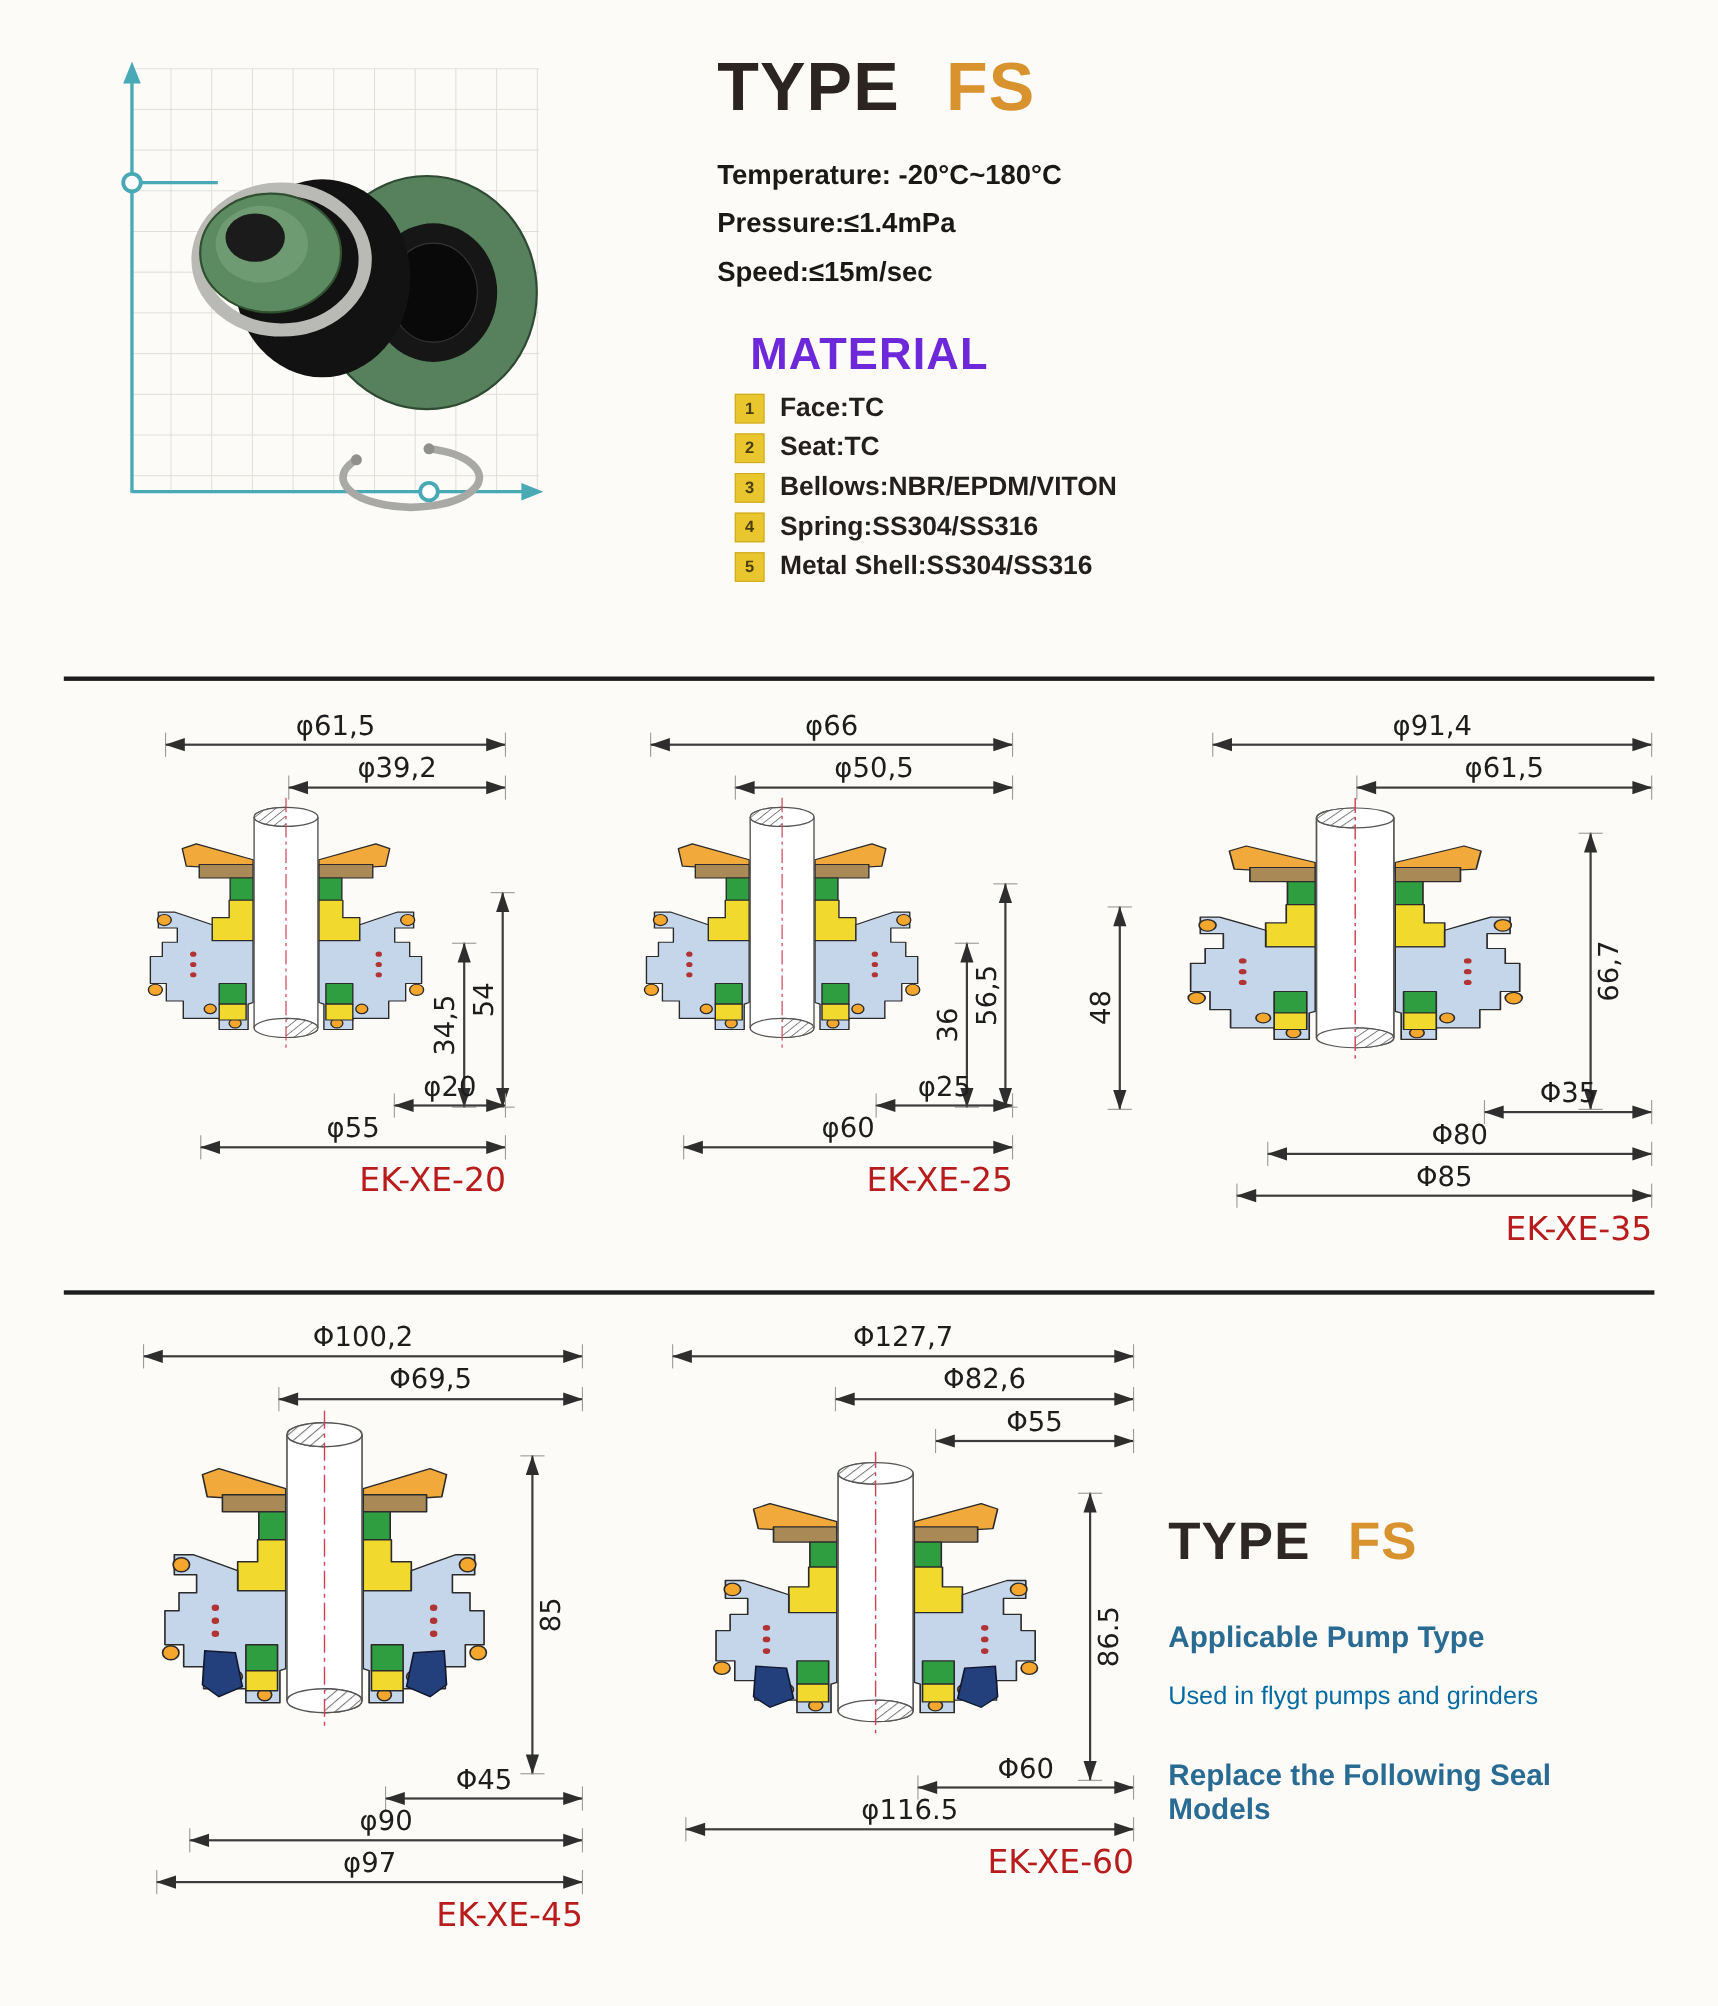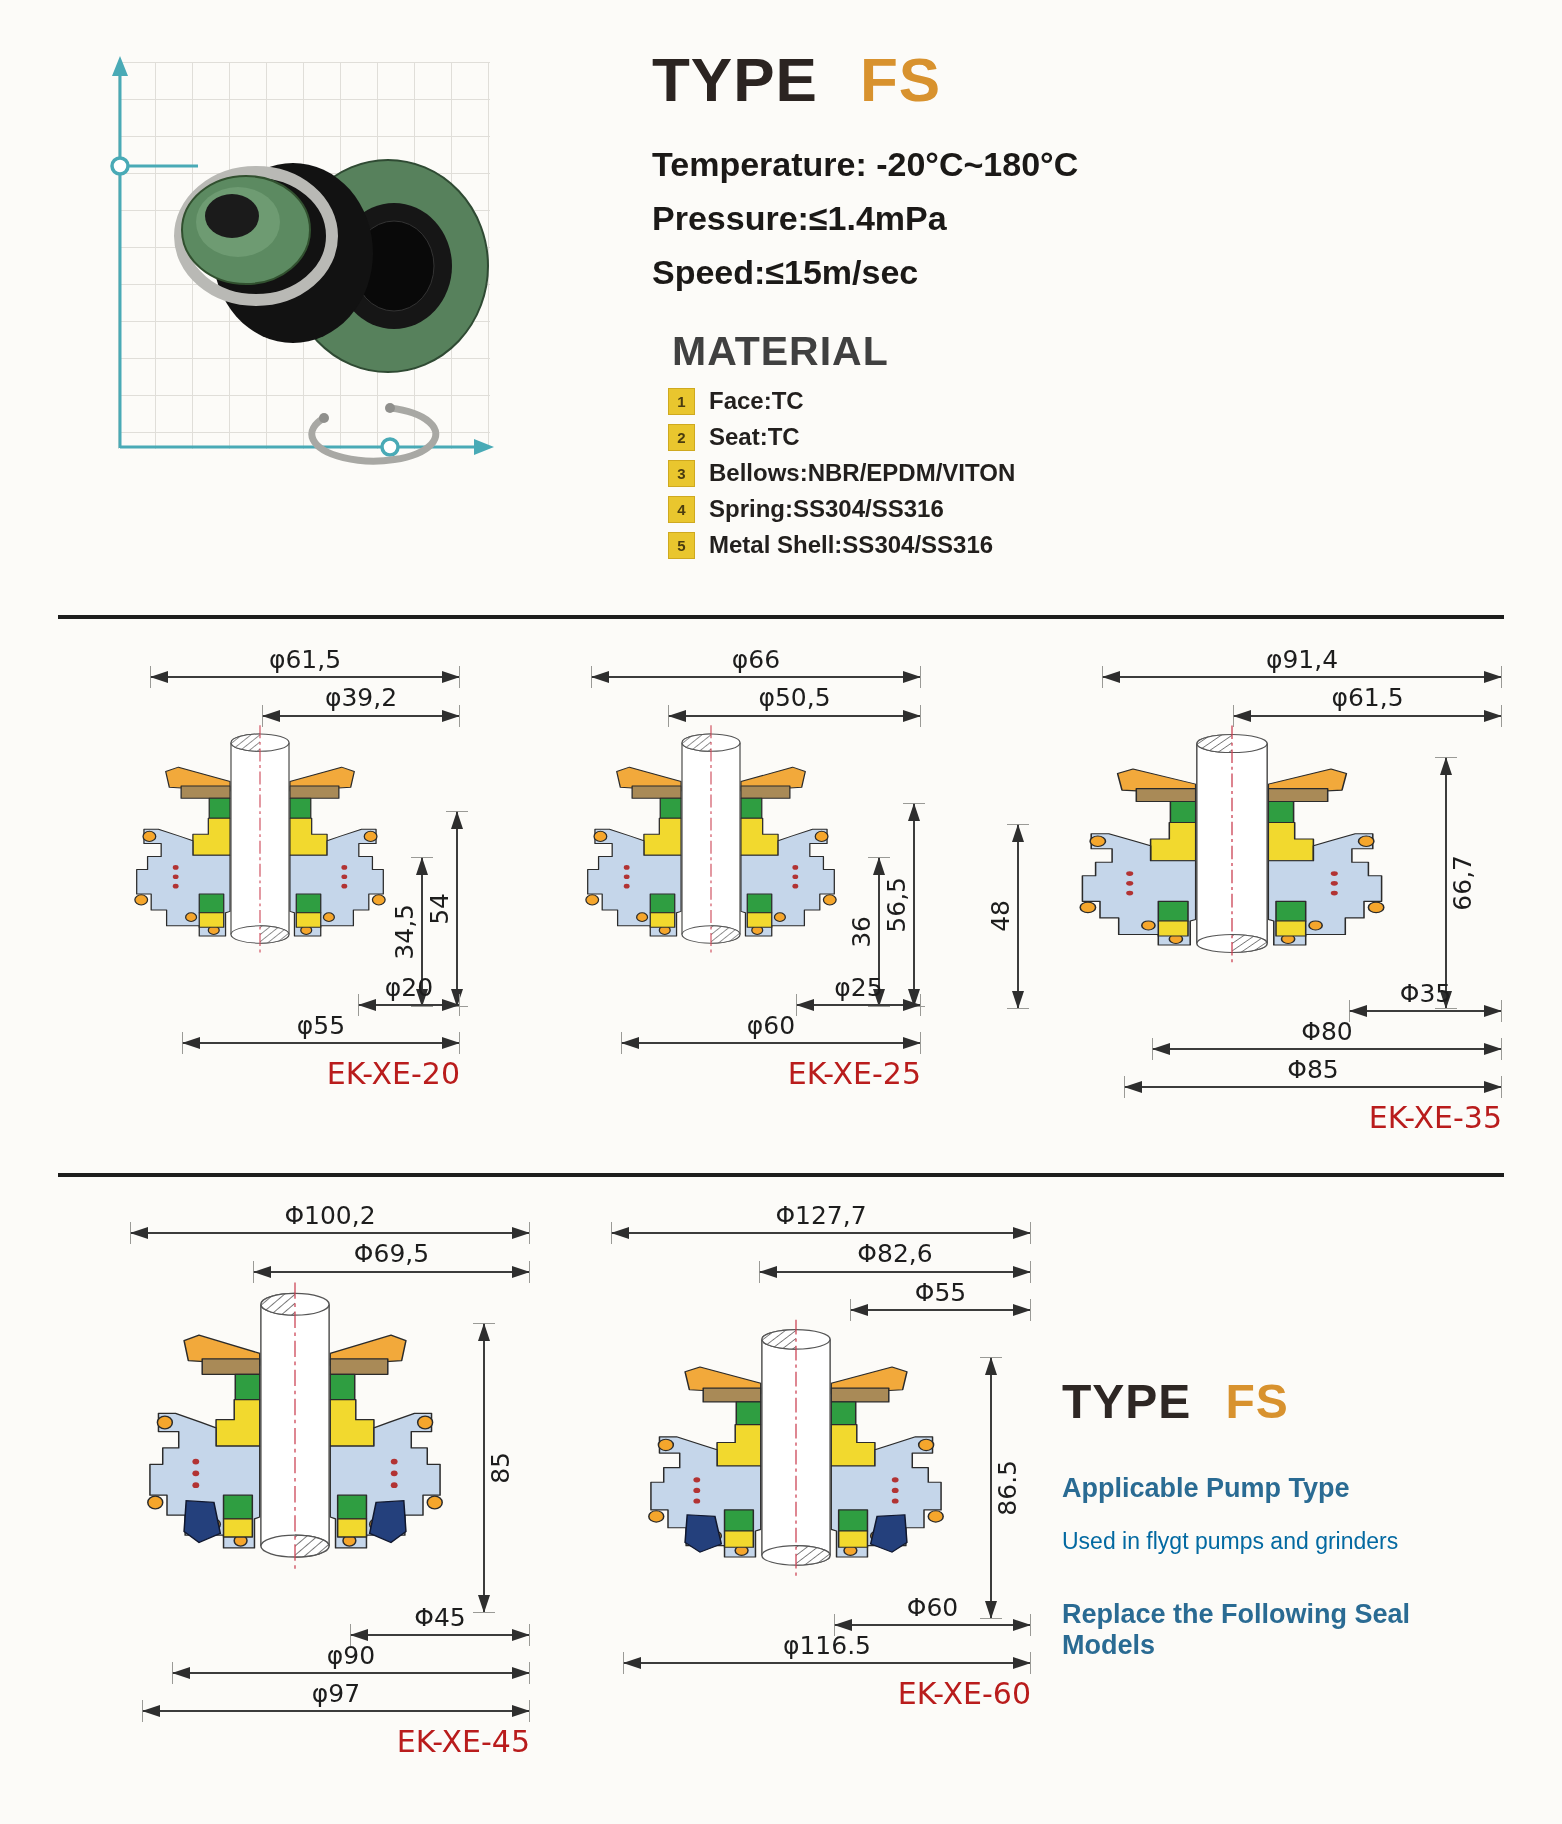--- a/index.html
+++ b/index.html
@@ -11,22 +11,22 @@
   .photo .grid{position:absolute;left:30px;top:14px;right:8px;bottom:24px;
     background-image:linear-gradient(#e0ded9 1px,transparent 1px),linear-gradient(90deg,#e0ded9 1px,transparent 1px);
     background-size:37px 37px;}
   .photo svg{position:absolute;inset:0;}
 
   
   .hero-text{position:absolute;left:652px;top:44px;width:620px;}
   .h-type{font-size:62px;font-weight:700;letter-spacing:1px;color:#2b2421;}
   .h-type .fs{color:#d8922e;margin-left:42px;}
   .specs{margin-top:30px;}
-  .spec-line{font-size:34px;font-weight:700;color:#1b1917;margin:15px 0;}
-  .mat-head{font-size:41px;font-weight:700;color:#404040;margin:36px 0 12px 20px;letter-spacing:1px;}
+  .spec-line{font-size:25px;font-weight:700;color:#1b1917;margin:15px 0;}
+  .mat-head{font-size:41px;font-weight:700;color:#6d28d9;margin:36px 0 12px 30px;letter-spacing:1px;}
   .mat-list{margin-left:16px;}
   .mat-item{display:flex;align-items:center;gap:14px;margin:8px 0;}
   .mat-num{width:25px;height:25px;background:#e9c62e;border:1px solid #cfa91f;color:#4a3c10;
            font-weight:700;font-size:15px;display:flex;align-items:center;justify-content:center;flex:0 0 auto;}
   .mat-text{font-size:24px;font-weight:700;color:#221f1d;}
 
   
   .rule{position:absolute;left:58px;width:1446px;height:4px;background:#1d1d1d;}
 
   

